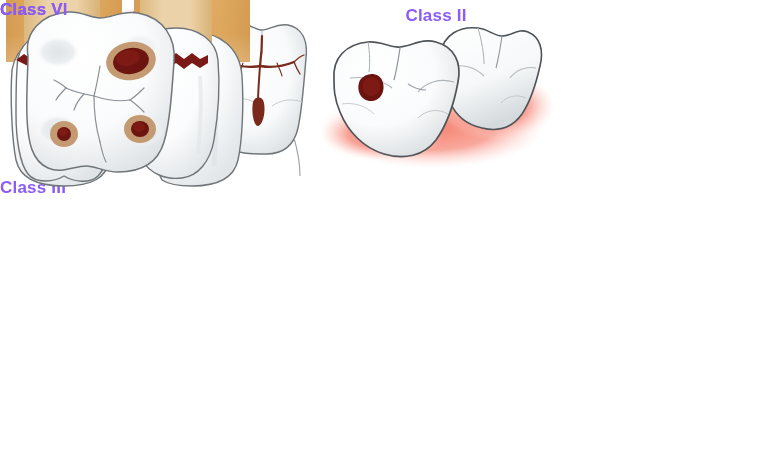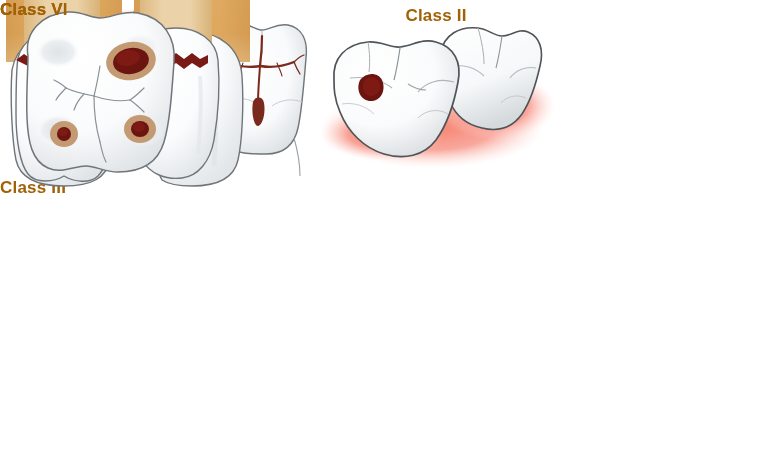--- a/index.html
+++ b/index.html
@@ -12,21 +12,21 @@
   }
   .canvas{position:absolute;left:0;top:0;width:768px;height:470px;}
   .panel{position:absolute;}
   .figure{position:absolute;left:0;top:0;}
   .caption{
     position:absolute;
     width:100%;
     text-align:center;
     font-weight:bold;
     font-size:17px;
-    color:#a16207;
+    color:#8b5cf6;
     letter-spacing:0.2px;
     white-space:nowrap;
   }
   
   #panel-class-i   {left:0px;   top:6px;   width:310px; height:200px;}
   #panel-class-ii  {left:312px; top:6px;   width:248px; height:200px;}
   #panel-class-iii {left":0;    left:556px;top:6px;   width:212px; height:200px;}
   #panel-class-iv  {left:22px;  top:214px; width:268px; height:250px;}
   #panel-class-v   {left:278px; top:214px; width:242px; height:250px;}
   #panel-class-vi  {left:528px; top:206px; width:240px; height:250px;}

